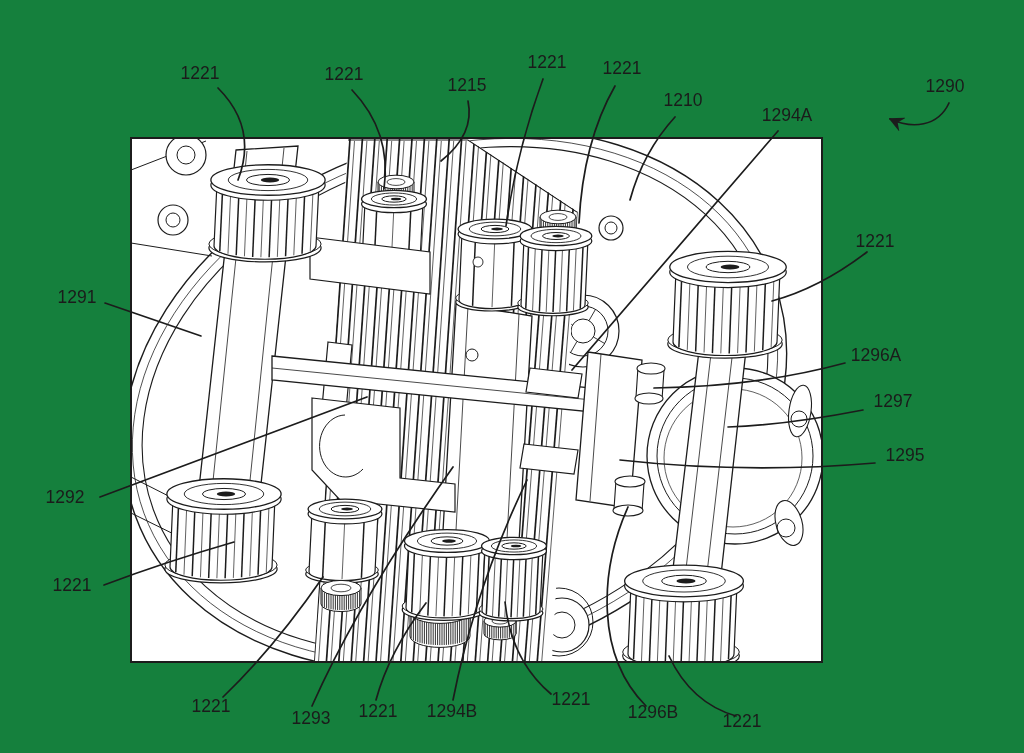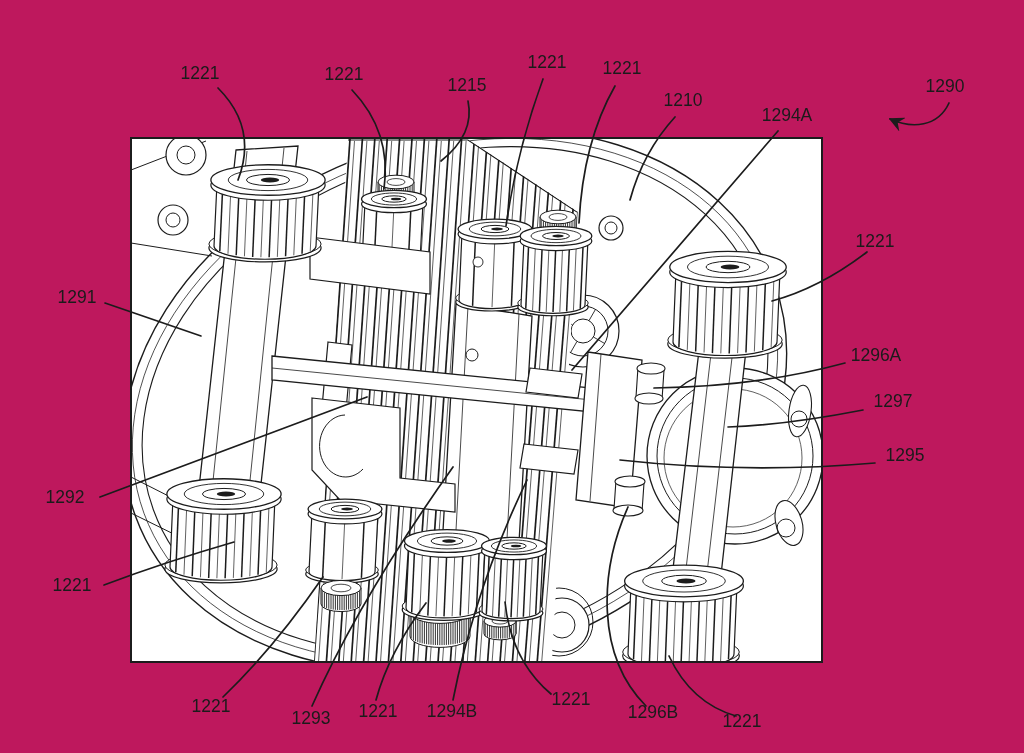--- a/index.html
+++ b/index.html
@@ -1,16 +1,16 @@
 <!DOCTYPE html>
 <html><head>
 <meta charset="utf-8">
 <style>
   html,body{margin:0;padding:0;background:#ffffff;}
-  #stage{position:relative;width:1024px;height:753px;background:#be185d;overflow:hidden;
+  #stage{position:relative;width:1024px;height:753px;background:#15803d;overflow:hidden;
          font-family:"Liberation Sans", sans-serif;}
   svg{position:absolute;left:0;top:0;}
   text.ref{font-family:"Liberation Sans", sans-serif;font-size:17.5px;fill:#1b1b1b;}
 </style>
 </head>
 <body>
 
 <div id="stage">
   <svg id="fig" width="1024" height="753" viewBox="0 0 1024 753">
       <defs>

